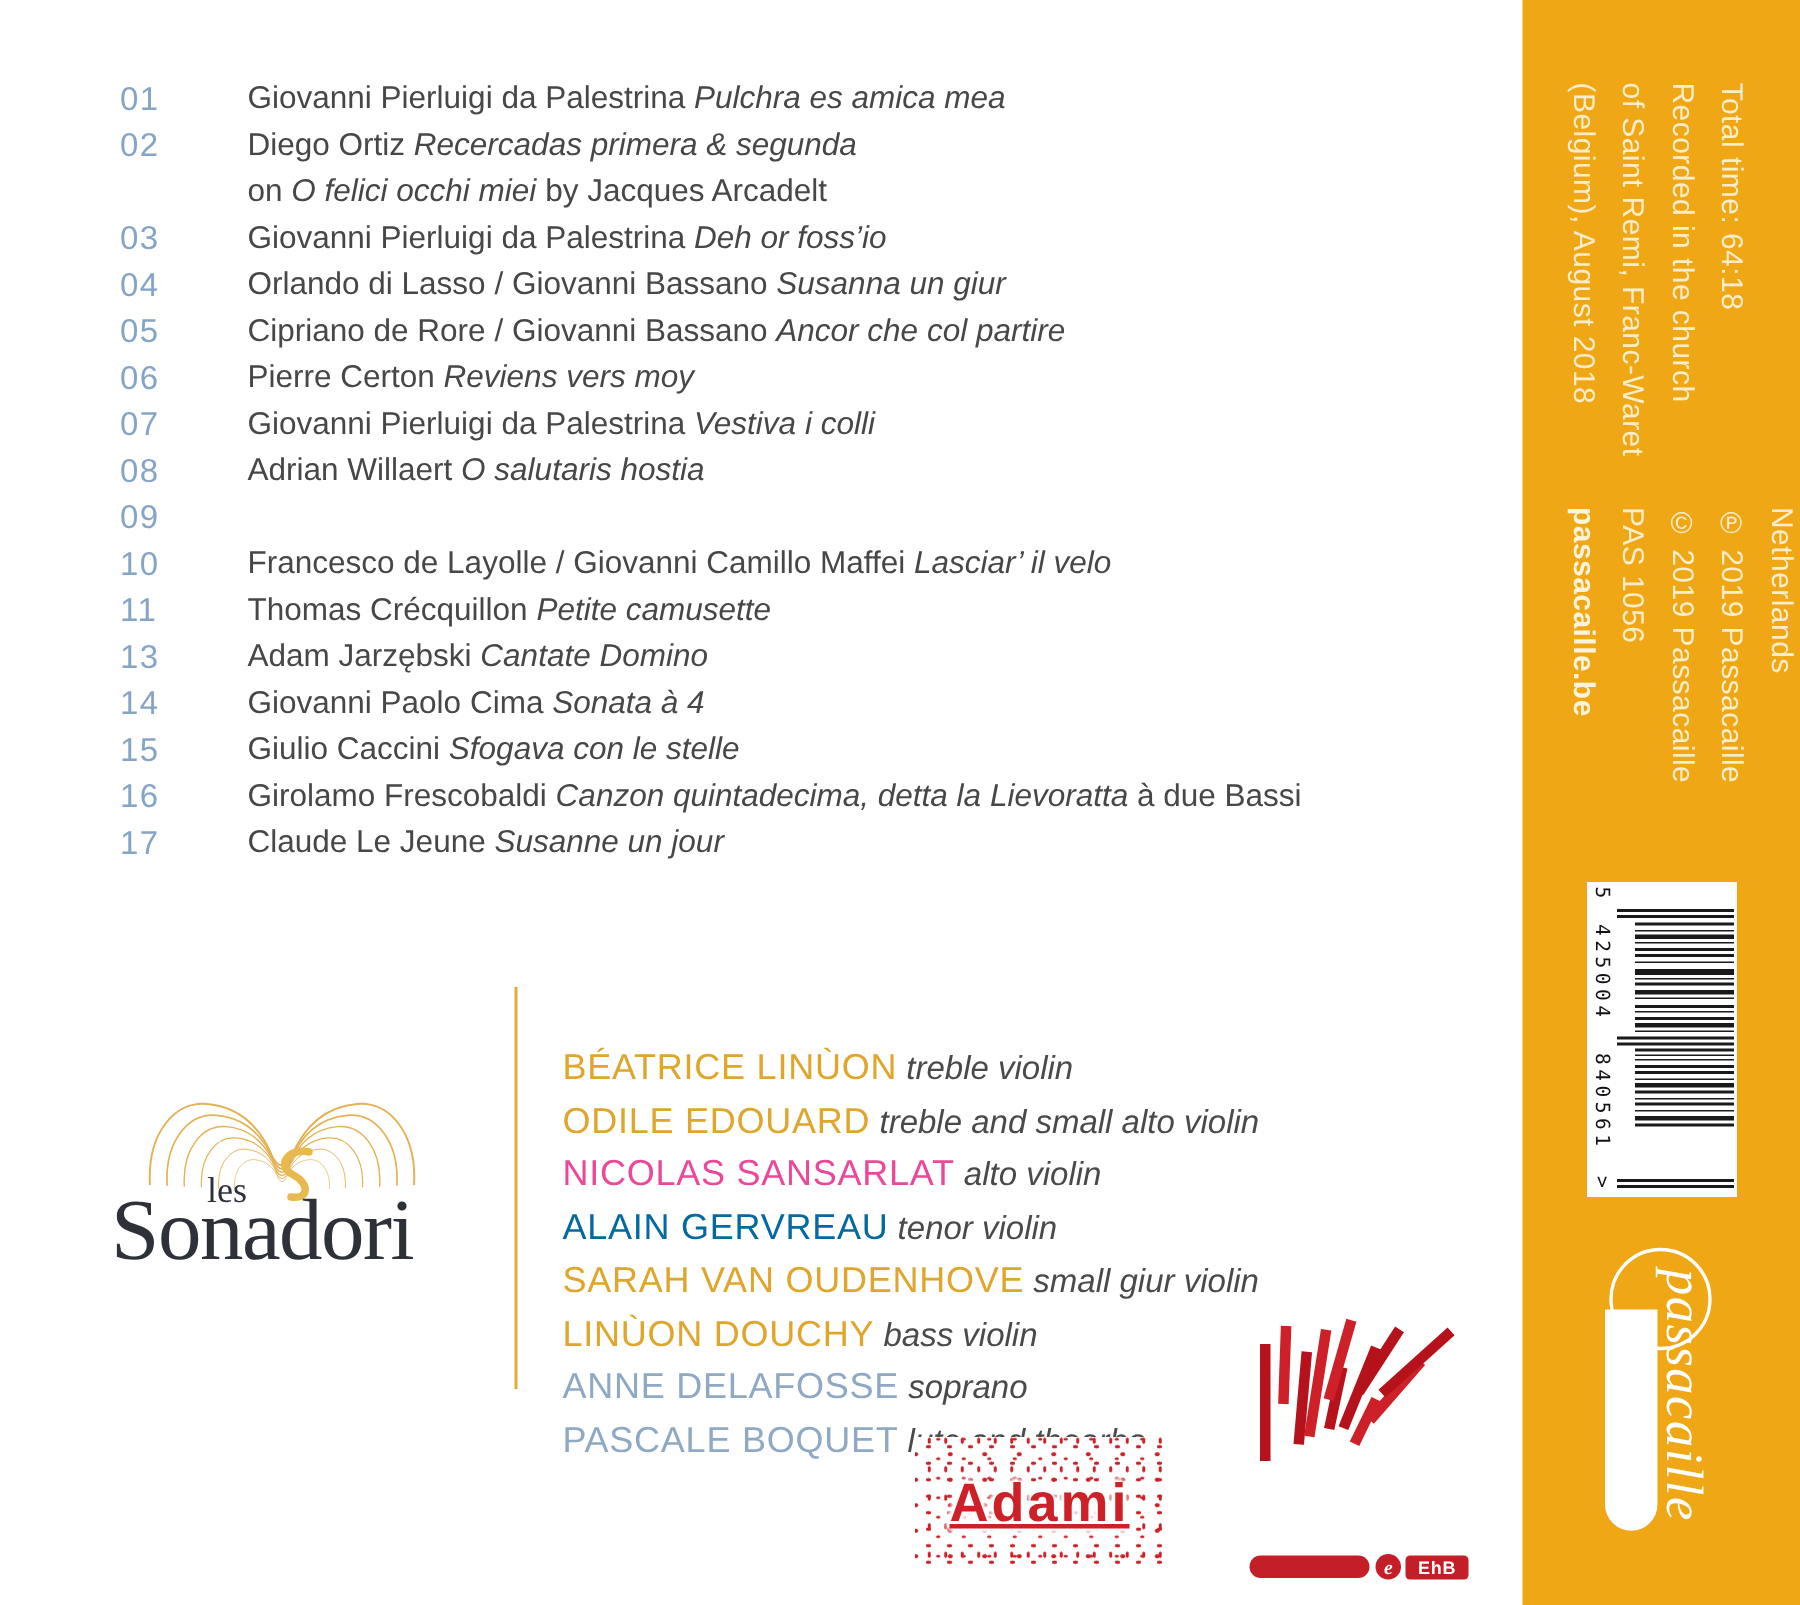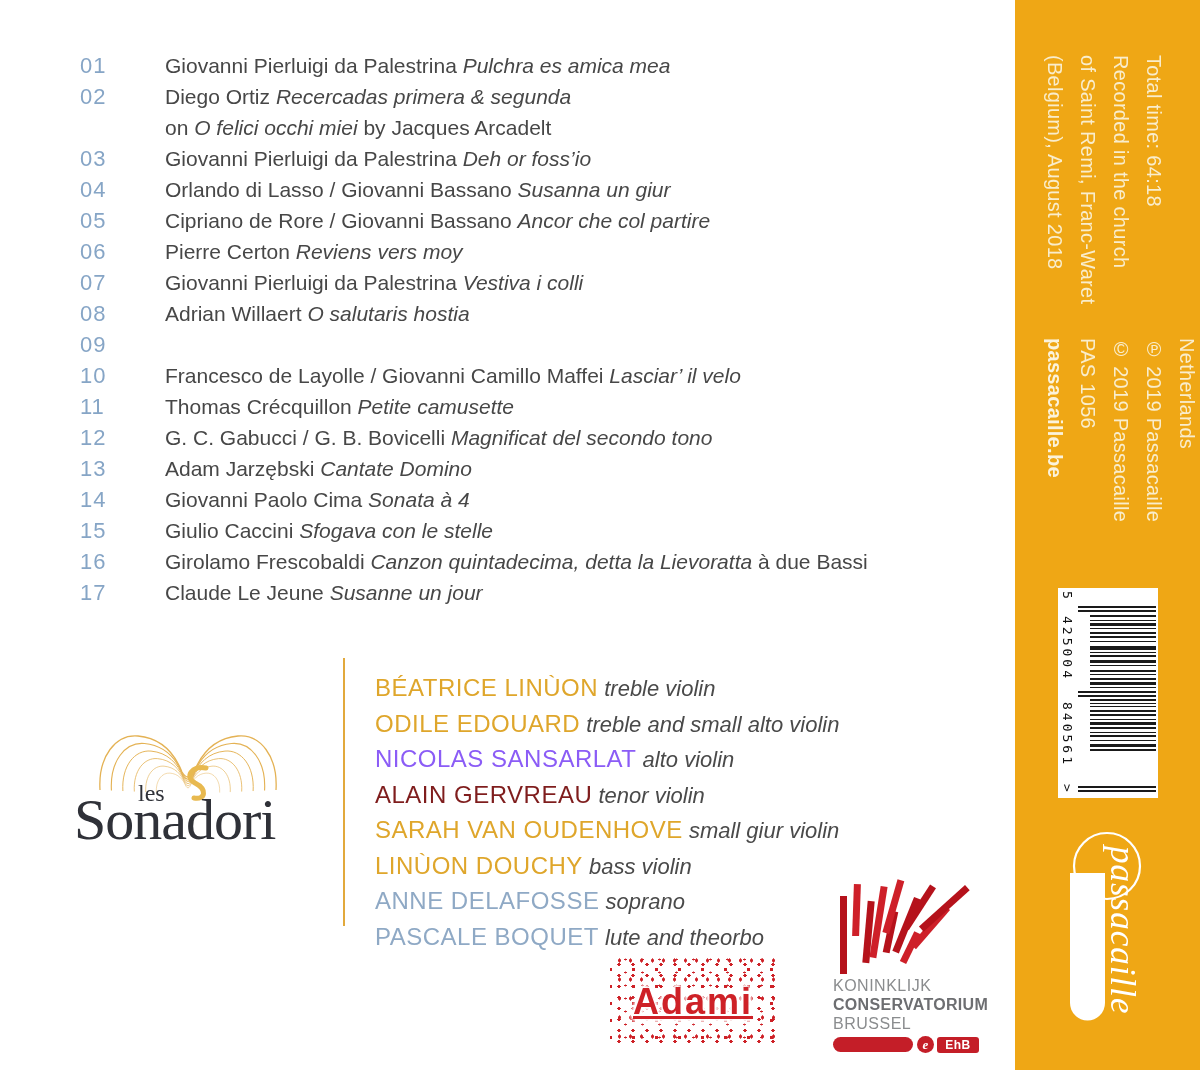--- a/index.html
+++ b/index.html
@@ -12,21 +12,21 @@
   .tno{flex:0 0 85px;font-size:22px;line-height:31px;color:#86A5C6;letter-spacing:1px;}
   .tbody{font-size:21px;line-height:31px;color:#474747;}
   .tline{white-space:nowrap;}
   .it{font-style:italic;}
 
   
   .sonadori{position:absolute;left:72px;top:722px;width:274px;height:135px;}
 
   
   .gold-rule{position:absolute;left:343px;top:658px;width:2px;height:268px;background:#E2A93C;}
-  .performers{position:absolute;left:375px;top:672px;}
+  .performers{position:absolute;left:375px;top:696px;}
   .perf{line-height:32.5px;white-space:nowrap;}
   .pname{font-size:24px;letter-spacing:0.5px;}
   .prole{font-size:22px;font-style:italic;color:#4a4a4a;}
 
   
   .adami{position:absolute;left:610px;top:958px;width:166px;height:88px;
          display:flex;align-items:center;justify-content:center;
          background-color:#ffffff;
          background-image:
            radial-gradient(#CE2127 1.5px, transparent 1.7px),
@@ -130,26 +130,20 @@
       <div class="track">
         <span class="tno">10</span>
         <div class="tbody">
           <div class="tline"><span>Francesco de Layolle / Giovanni Camillo Maffei </span><span class="it">Lasciar’ il velo</span></div>
         </div>
       </div>
       <div class="track">
         <span class="tno">11</span>
         <div class="tbody">
           <div class="tline"><span>Thomas Crécquillon </span><span class="it">Petite camusette</span></div>
-        </div>
-      </div>
-      <div class="track">
-        <span class="tno">12</span>
-        <div class="tbody">
-          <div class="tline"><span>G. C. Gabucci / G. B. Bovicelli </span><span class="it">Magnificat del secondo tono</span></div>
         </div>
       </div>
       <div class="track">
         <span class="tno">13</span>
         <div class="tbody">
           <div class="tline"><span>Adam Jarzębski </span><span class="it">Cantate Domino</span></div>
         </div>
       </div>
       <div class="track">
         <span class="tno">14</span>
@@ -193,22 +187,22 @@
       <path d="M 134,46 C 120,43 112,55 123,61 C 135,67 134,78 122,76" fill="none" stroke="#E8B94F" stroke-width="5" stroke-linecap="round"></path>
       <text x="66" y="79" font-family="Liberation Serif, serif" font-size="24" fill="#2F3138">les</text>
       <text x="2" y="117" font-family="Liberation Serif, serif" font-size="58" letter-spacing="-1" fill="#2F3138">Sonadori</text>
     </svg>
   </div>
 
   <div class="gold-rule"></div>
   <div class="performers" id="performers">
       <div class="perf"><span class="pname" style="color: rgb(223, 166, 43);">BÉATRICE LINÙON</span><span class="prole"> treble violin</span></div>
       <div class="perf"><span class="pname" style="color: rgb(223, 166, 43);">ODILE EDOUARD</span><span class="prole"> treble and small alto violin</span></div>
-      <div class="perf"><span class="pname" style="color: #8b5cf6; text-align: center;">NICOLAS SANSARLAT</span><span class="prole"> alto violin</span></div>
-      <div class="perf"><span class="pname" style="color: #7f1d1d;">ALAIN GERVREAU</span><span class="prole"> tenor violin</span></div>
+      <div class="perf"><span class="pname" style="color: #ec4899; text-align: center;">NICOLAS SANSARLAT</span><span class="prole"> alto violin</span></div>
+      <div class="perf"><span class="pname" style="color: #0369a1;">ALAIN GERVREAU</span><span class="prole"> tenor violin</span></div>
       <div class="perf"><span class="pname" style="color: rgb(223, 166, 43);">SARAH VAN OUDENHOVE</span><span class="prole"> small giur violin</span></div>
       <div class="perf"><span class="pname" style="color: rgb(223, 166, 43);">LINÙON DOUCHY</span><span class="prole"> bass violin</span></div>
       <div class="perf"><span class="pname" style="color: rgb(143, 169, 197);">ANNE DELAFOSSE</span><span class="prole"> soprano</span></div>
       <div class="perf"><span class="pname" style="color: rgb(143, 169, 197); text-align: center;">PASCALE BOQUET</span><span class="prole"> lute and theorbo</span></div>
     </div>
 
   <div class="adami">
     <span class="adami-word">Adami</span>
   </div>
 
@@ -221,25 +215,20 @@
         <rect x="42" y="10" width="7" height="72" fill="#CE2029" transform="rotate(9 45 46)"></rect>
         <rect x="54" y="35" width="7" height="42" transform="rotate(12 57 56)"></rect>
         <rect x="57" y="3" width="7" height="55" fill="#CE2029" transform="rotate(16 60 30)"></rect>
         <rect x="70" y="20" width="7" height="58" transform="rotate(22 73 49)"></rect>
         <rect x="74" y="55" width="7" height="33" fill="#CE2029" transform="rotate(26 77 71)"></rect>
         <rect x="83" y="6" width="7" height="50" transform="rotate(33 86 31)"></rect>
         <rect x="94" y="25" width="7" height="52" fill="#CE2029" transform="rotate(41 97 51)"></rect>
         <rect x="108" y="1" width="7" height="62" transform="rotate(48 111 32)"></rect>
       </g>
     </svg>
-    <div class="kcb-lines">
-      <div class="kcb-l1">KONINKLIJK</div>
-      <div class="kcb-l2">CONSERVATORIUM</div>
-      <div class="kcb-l3">BRUSSEL</div>
-    </div>
     <div class="kcb-bar-row">
       <div class="kcb-redbar"></div>
       <div class="kcb-e">e</div>
       <div class="kcb-ehb">EhB</div>
     </div>
   </div>
 
   <div class="sidebar">
     <div class="vblock rec-block" id="rec-block">
         <div>Total time: 64:18</div>

